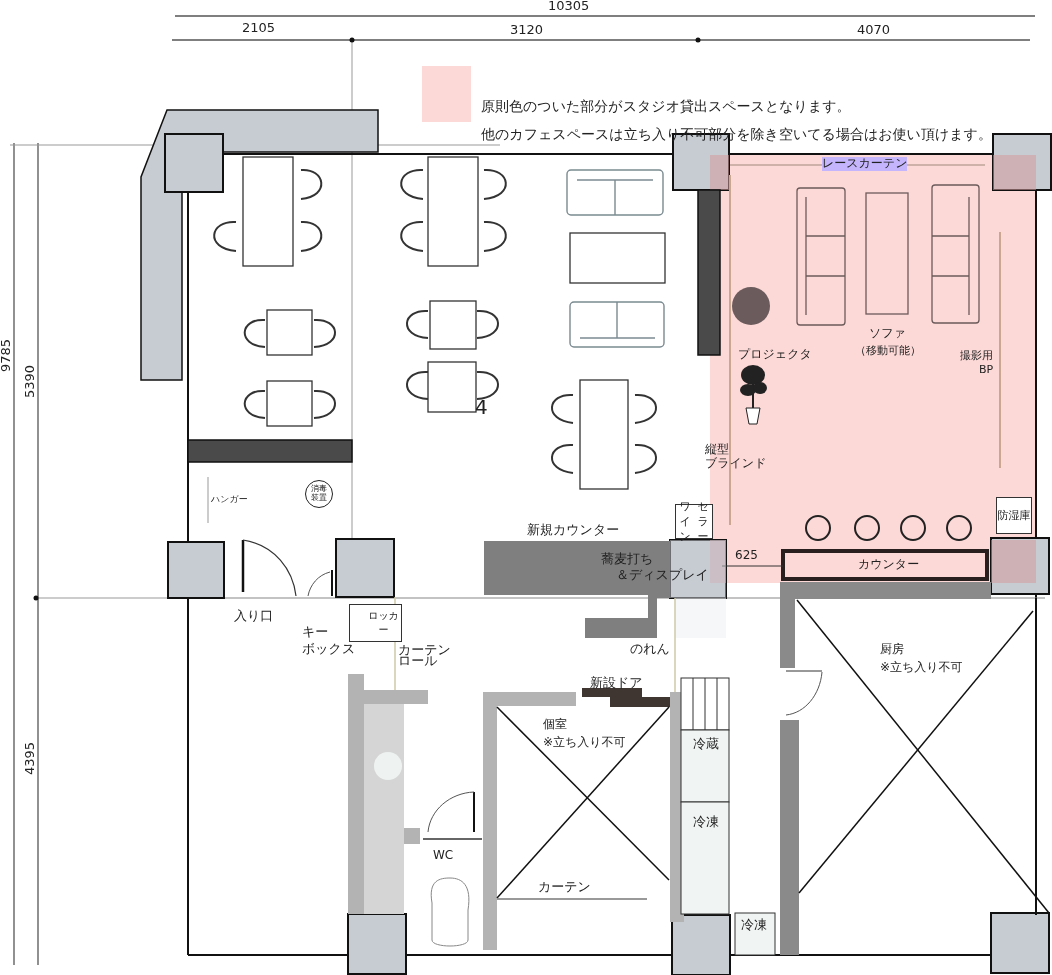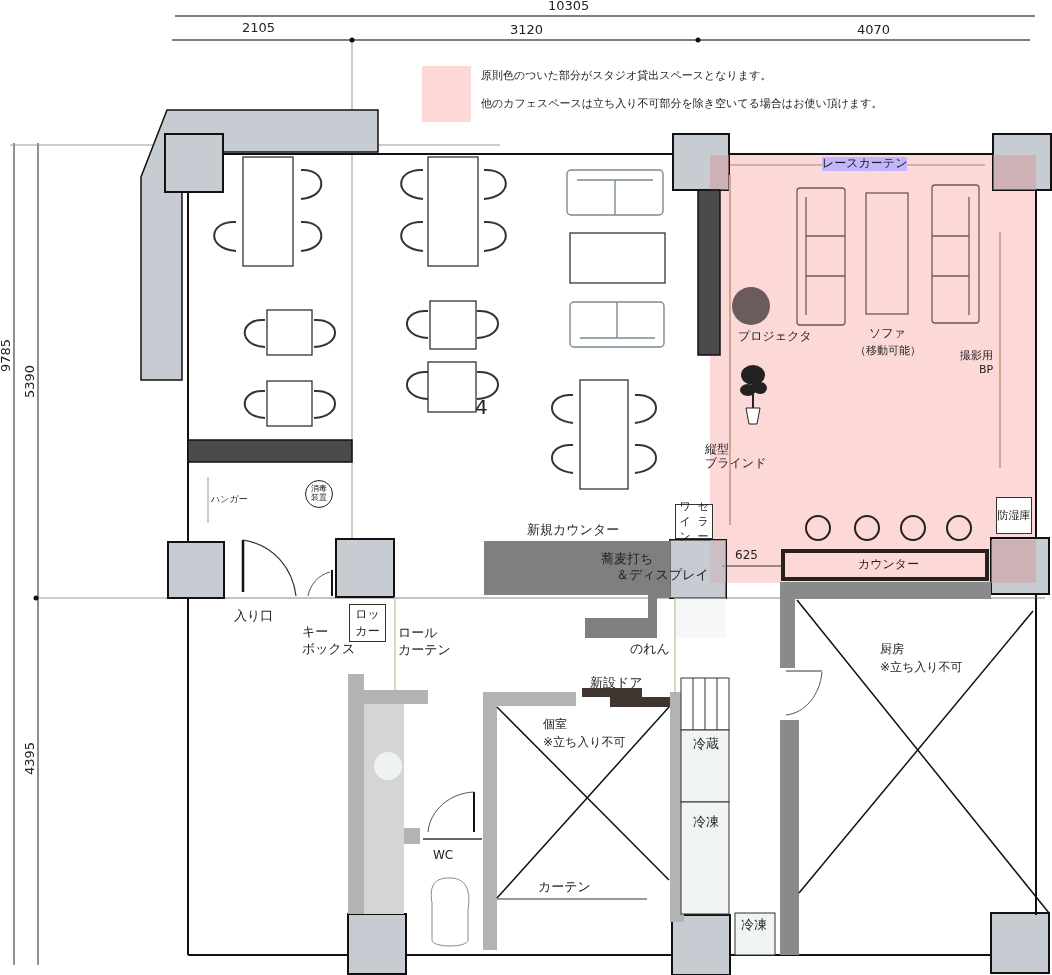--- a/index.html
+++ b/index.html
@@ -1,20 +1,20 @@
 <!DOCTYPE html>
 <html><head>
 <meta charset="utf-8">
 <style>
   html, body { margin:0; padding:0; background:#ffffff; }
   body { width:1052px; height:975px; position:relative; overflow:hidden;
          font-family:"DejaVu Sans", "Liberation Sans", sans-serif; color:#222; }
   svg.plan { position:absolute; left:0; top:0; }
   .lbl { position:absolute; white-space:nowrap; color:#222; line-height:1.15; }
-  .s11 { font-size:11px; } .s12 { font-size:12px; } .s13 { font-size:13px; } .s15 { font-size:11px; }
+  .s11 { font-size:11px; } .s12 { font-size:12px; } .s13 { font-size:13px; } .s15 { font-size:14px;margin-top:28px; }
   .legend-box { position:absolute; left:422px; top:66px; width:49px; height:56px; background:#fcd9d7; }
   .dim-v { position:absolute; transform-origin:left top; transform:rotate(-90deg); font-size:13px; }
   .boxed { position:absolute; border:1.5px solid #333; background:#fff; display:flex;
            align-items:center; justify-content:center; text-align:center; }
   .circle-tag { position:absolute; border:1.5px solid #222; border-radius:50%; background:#fff;
            display:flex; align-items:center; justify-content:center; font-size:8px; line-height:1.1; text-align:center; }
 </style>
 </head>
 <body>
 
@@ -211,21 +211,21 @@
 <div class="lbl s13" style="left:857px;top:23px;">4070</div>
 <div class="lbl dim-v" style="left:-1px;top:372px;">9785</div>
 <div class="lbl dim-v" style="left:23px;top:398px;">5390</div>
 <div class="lbl dim-v" style="left:23px;top:775px;">4395</div>
 
 <div class="legend-box"></div>
 <div class="lbl s15" style="left:481px;top:70px;">原則色のついた部分がスタジオ貸出スペースとなります。</div>
 <div class="lbl s15" style="left:481px;top:98px;">他のカフェスペースは立ち入り不可部分を除き空いてる場合はお使い頂けます。</div>
 
 <div class="lbl s12" style="left:822px;top:157px;background:#c4b5fd;">レースカーテン</div>
-<div class="lbl s12" style="left:738px;top:330px;text-align:center;">プロジェクタ</div>
+<div class="lbl s12" style="left:738px;top:348px;text-align:center;">プロジェクタ</div>
 <div class="lbl s12" style="left:869px;top:327px;">ソファ</div>
 <div class="lbl s11" style="left:855px;top:345px;">（移動可能）</div>
 <div class="lbl s11" style="left:960px;top:350px;">撮影用</div>
 <div class="lbl s11" style="left:979px;top:364px;">BP</div>
 <div class="lbl s12" style="left:705px;top:443px;">縦型</div>
 <div class="lbl s12" style="left:705px;top:457px;">ブラインド</div>
 <div class="boxed s11" style="left:996px;top:497px;width:34px;height:35px;">
     <span>防湿庫</span>
   </div>
 <div class="lbl s12" style="left:858px;top:558px;">カウンター</div>
@@ -235,24 +235,24 @@
 <div class="lbl" style="left:211px;top:494px;font-size:9px;">ハンガー</div>
 <div class="circle-tag" style="left:305px;top:480px;width:26px;height:26px;">
   <div>
       <div>消毒</div>
       <div>装置</div>
     </div>
 </div>
 <div class="lbl s13" style="left:234px;top:609px;">入り口</div>
 <div class="lbl s13" style="left:302px;top:625px;">キー</div>
 <div class="lbl s13" style="left:302px;top:642px;">ボックス</div>
-<div class="boxed" style="left:349px;top:604px;width:35px;height:36px;font-size:12px;">
+<div class="boxed" style="left:349px;top:604px;width:35px;height:36px;font-size:10px;padding-left:16px;">
     <span>ロッカー</span>
   </div>
-<div class="lbl s13" style="left:398px;top:626px;">ロール</div>
+<div class="lbl s13" style="left:398px;top:654px;">ロール</div>
 <div class="lbl s13" style="left:398px;top:643px;">カーテン</div>
 <div class="lbl s13" style="left:527px;top:523px;">新規カウンター</div>
 <div class="boxed s11" style="left:675px;top:504px;width:36px;height:33px;flex-direction:row;">
   <span>ワイン</span>
   <span>セラー</span>
 </div>
 <div class="lbl s13" style="left:601px;top:552px;">蕎麦打ち</div>
 <div class="lbl s13" style="left:616px;top:568px;">＆ディスプレイ</div>
 <div class="lbl s13" style="left:630px;top:642px;">のれん</div>
 <div class="lbl s13" style="left:590px;top:676px;">新設ドア</div>

